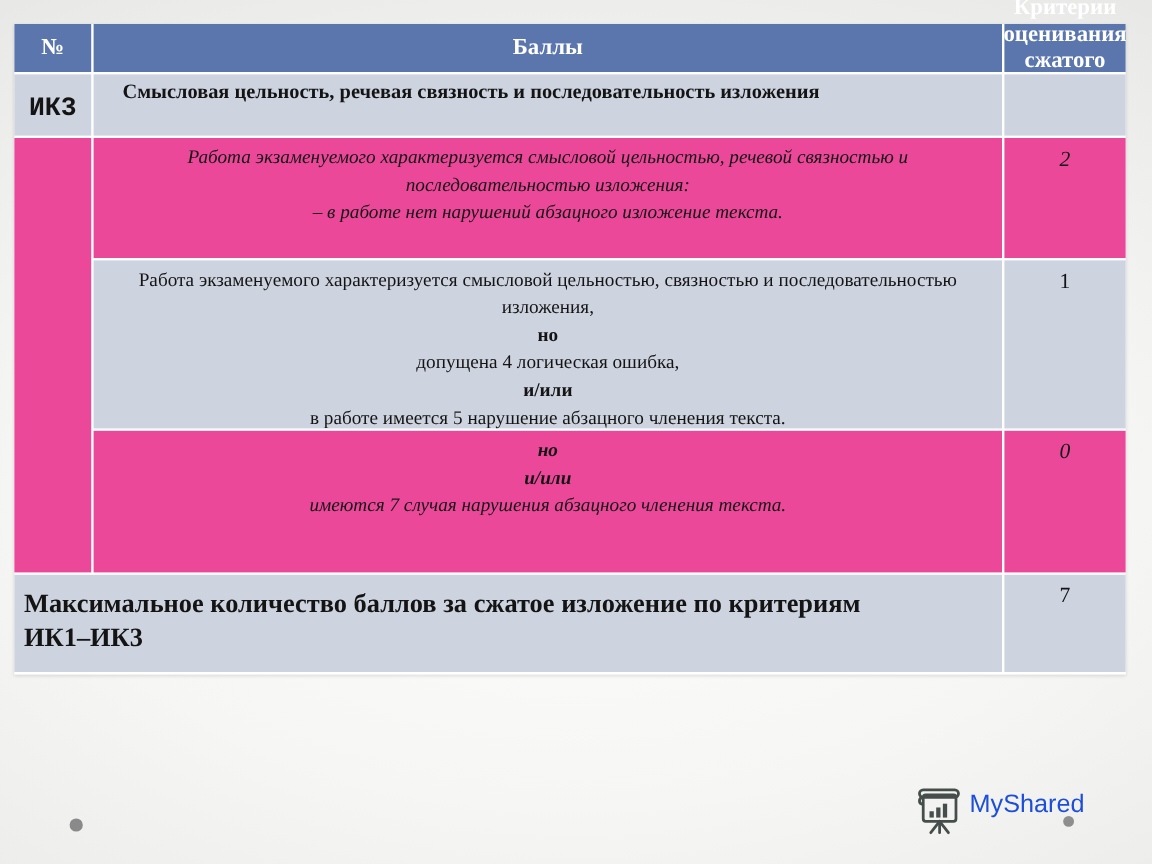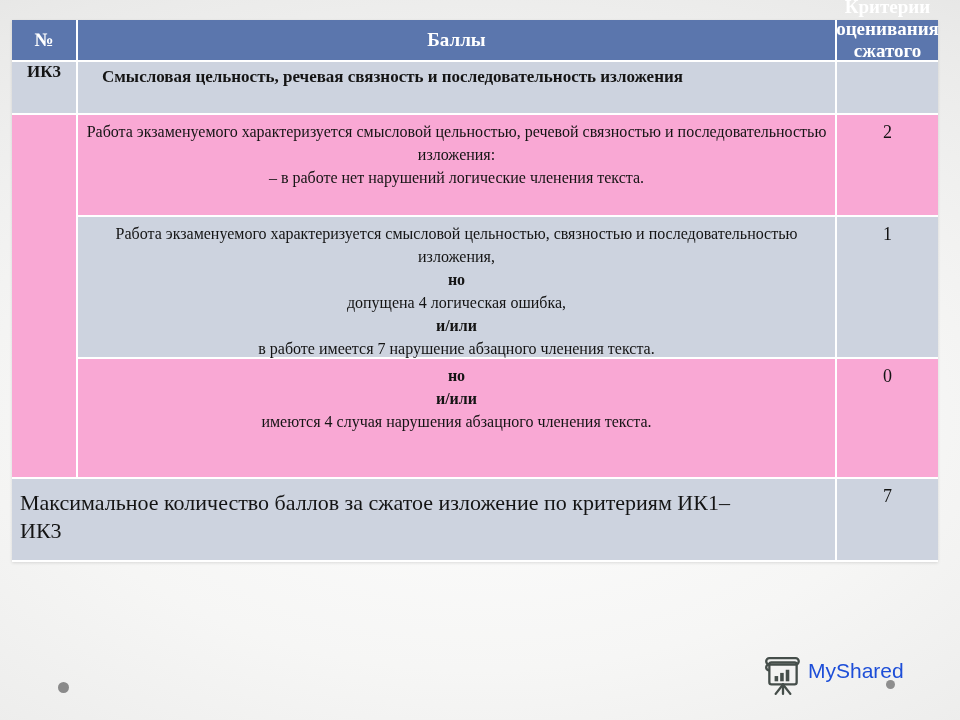--- a/index.html
+++ b/index.html
@@ -18,39 +18,39 @@
     background:#ffffff;
     border-bottom:2px solid #ffffff;
     box-shadow:0 1px 3px rgba(0,0,0,0.12);
   }
   .cell{box-sizing:border-box;color:#141414;}
   .hdr{
     background:#5b76ad;color:#ffffff;font-weight:bold;font-size:19px;
     display:flex;align-items:center;justify-content:center;text-align:center;
   }
   .dark{background:#cdd3df;}
-  .light{background:#f9a8d4;}
+  .light{background:#ec4899;font-style:italic;}
   .ik3num{
-    font-weight:bold;font-size:17px;display:flex;align-items:flex-start;
-    justify-content:center;padding-top:0;
+    font-weight:bold;font-size:22px;display:flex;align-items:flex-start;
+    justify-content:center;padding-top:16px;font-family:Liberation Mono, monospace;
   }
   .ik3crit{
     font-weight:bold;font-size:17px;line-height:24px;
     padding:3px 24px 0 24px;
   }
   .crit{
     text-align:center;font-size:16px;padding:5px 8px 0 8px;
   }
   .crit .line{line-height:23px;}
   .crit .line.bold{font-weight:bold;}
   .score{
     text-align:center;font-size:18px;padding-top:7px;
   }
   .total-label{
-    font-weight:normal;font-size:22px;text-align:left;line-height:28px;
+    font-weight:bold;font-size:22px;text-align:left;line-height:28px;
     padding:10px 92px 0 8px;
   }
   .bullet{position:absolute;border-radius:50%;}
   .bullet-left{left:58px;top:682px;width:11px;height:11px;background:#8a8a8a;}
   .bullet-right{left:886px;top:680px;width:9px;height:9px;background:#8e8e8e;}
   .logo{
     position:absolute;left:762px;top:652px;height:44px;
     display:flex;align-items:flex-start;cursor:pointer;
   }
   .logo-icon{width:42px;height:42px;margin-top:2px;}
@@ -71,37 +71,37 @@
     <div class="cell hdr">Критерии оценивания сжатого изложения</div>
 
     <div class="cell dark ik3num">ИК3</div>
     <div class="cell dark ik3crit">Смысловая цельность, речевая связность и последовательность изложения</div>
     <div class="cell dark"></div>
 
     <div class="cell light" style="grid-row:3 / 6;grid-column:1;"></div>
 
     <div class="cell light crit" style="grid-row:3;grid-column:2;">
         <div class="line">Работа экзаменуемого характеризуется смысловой цельностью, речевой связностью и последовательностью изложения:</div>
-        <div class="line">– в работе нет нарушений логические членения текста.</div>
+        <div class="line">– в работе нет нарушений абзацного изложение текста.</div>
       </div>
     <div class="cell light score" style="grid-row:3;grid-column:3;">2</div>
 
     <div class="cell dark crit" style="grid-row:4;grid-column:2;">
         <div class="line">Работа экзаменуемого характеризуется смысловой цельностью, связностью и последовательностью изложения,</div>
         <div class="line bold">но</div>
         <div class="line">допущена 4 логическая ошибка,</div>
         <div class="line bold">и/или</div>
-        <div class="line">в работе имеется 7 нарушение абзацного членения текста.</div>
+        <div class="line">в работе имеется 5 нарушение абзацного членения текста.</div>
       </div>
     <div class="cell dark score" style="grid-row:4;grid-column:3;">1</div>
 
     <div class="cell light crit" style="grid-row:5;grid-column:2;">
         <div class="line bold">но</div>
         <div class="line bold">и/или</div>
-        <div class="line">имеются 4 случая нарушения абзацного членения текста.</div>
+        <div class="line">имеются 7 случая нарушения абзацного членения текста.</div>
       </div>
     <div class="cell light score" style="grid-row:5;grid-column:3;">0</div>
 
     <div class="cell dark total-label" style="grid-row:6;grid-column:1 / 3;">Максимальное количество баллов за сжатое изложение по критериям ИК1–ИК3</div>
     <div class="cell dark score" style="grid-row:6;grid-column:3;">7</div>
 
   </div>
 
   <div class="bullet bullet-left"></div>
   <div class="bullet bullet-right"></div>

